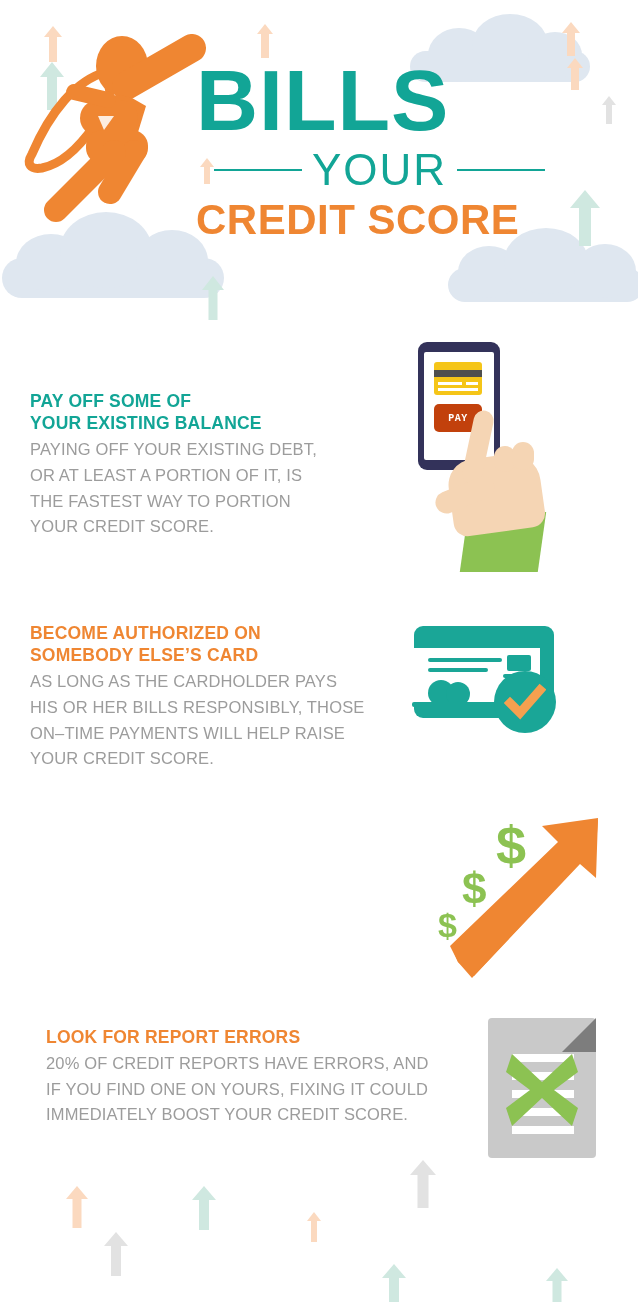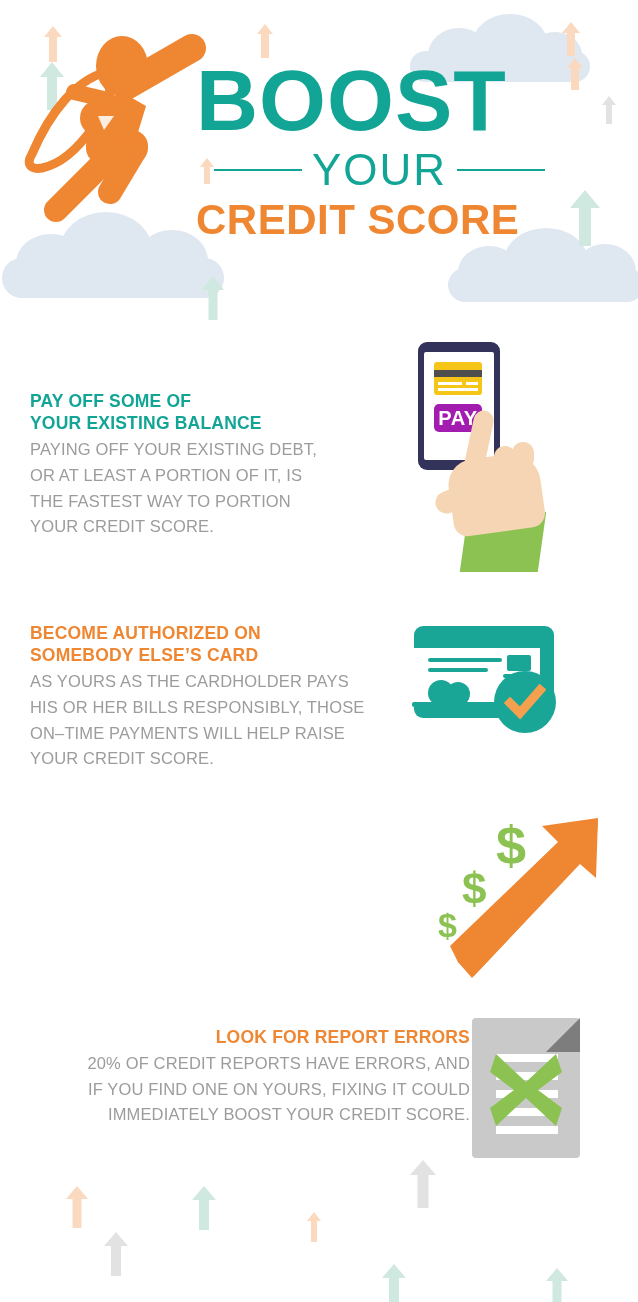--- a/index.html
+++ b/index.html
@@ -96,24 +96,25 @@
   }
   .pcard .stripe {
     position: absolute; left: 0; top: 8px; width: 100%; height: 7px;
     background: #4e4e4e;
   }
   .pcard .l1 { position: absolute; left: 4px; top: 20px; width: 24px; height: 3px; background:#fff; }
   .pcard .l2 { position: absolute; left: 32px; top: 20px; width: 12px; height: 3px; background:#fff; }
   .pcard .l3 { position: absolute; left: 4px; top: 26px; width: 40px; height: 3px; background:#fff; }
   .pay-btn {
     position: absolute; left: 36px; top: 70px; width: 48px; height: 28px;
-    background: #a21caf; border-radius: 5px;
-    color: #fff; font-size: 20px; font-weight: bold;
+    background: #c2410c; border-radius: 5px;
+    color: #fff; font-size: 10px; font-weight: bold;
     display: flex; align-items: center; justify-content: center;
     letter-spacing: 0.5px;
+    font-family: Liberation Mono, monospace;
   }
   .hand-sleeve {
     position: absolute; left: 66px; top: 178px; width: 78px; height: 60px;
     background: #8cc252; transform: skewX(-8deg);
   }
   .hand-palm {
     position: absolute; left: 52px; top: 122px; width: 92px; height: 76px;
     background: #f5d5b4; border-radius: 26px 30px 14px 14px;
     transform: rotate(-8deg);
   }
@@ -277,21 +278,21 @@
         <rect x="72" y="96" width="62" height="34" rx="16" fill="#ef8632"></rect>
 
         <path d="M120 118 L96 158" stroke="#ef8632" stroke-width="24" stroke-linecap="round" fill="none"></path>
         <path d="M100 118 L42 176" stroke="#ef8632" stroke-width="24" stroke-linecap="round" fill="none"></path>
 
         <path d="M84 82 L100 82 L90 96 Z" fill="#ffffff" opacity="0.85"></path>
       </svg>
     </div>
 
     <div class="title-block">
-      <div class="boost">BOOST</div>
+      <div class="boost">BILLS</div>
       <div class="your-row">
         <div class="rule"></div>
         <div class="your">YOUR</div>
         <div class="rule"></div>
       </div>
       <div class="credit-score">CREDIT SCORE</div>
     </div>
 
   </div>
 
@@ -331,21 +332,21 @@
   </div>
 
   <div class="tip" style="left:0; top:622px; width:638px; height:180px;">
 
     <div class="tip-text" style="width:380px;">
       <h2 class="orange">
         <span class="nowrap">BECOME AUTHORIZED ON</span><br>
         <span class="nowrap">SOMEBODY ELSE’S CARD</span>
       </h2>
       <p>
-        <span class="nowrap">AS YOURS AS THE CARDHOLDER PAYS</span><br>
+        <span class="nowrap">AS LONG AS THE CARDHOLDER PAYS</span><br>
         <span class="nowrap">HIS OR HER BILLS RESPONSIBLY, THOSE</span><br>
         <span class="nowrap">ON–TIME PAYMENTS WILL HELP RAISE</span><br>
         <span class="nowrap">YOUR CREDIT SCORE.</span>
       </p>
     </div>
 
     <div class="tip-art" style="left:406px; top:-4px; width:180px; height:130px;">
       <div class="cc-outer"></div>
       <div class="cc-white"></div>
       <div class="cc-line" style="left:22px; top:40px; width:74px;"></div>
@@ -371,21 +372,21 @@
       <svg width="170" height="170" viewBox="0 0 170 170" xmlns="http://www.w3.org/2000/svg">
         <path d="M26 150 L40 166 L150 48 L162 62 L166 8 L114 16 L128 30 L20 136 Z" fill="#ef8632"></path>
         <path d="M26 150 L42 164 L148 52 L164 66 L166 6 L110 14 L126 30 L18 134 Z" fill="#ef8632"></path>
       </svg>
       <div style="position:absolute; left:6px; top:94px; font-size:34px; font-weight:bold; color:#8cc252;">$</div>
       <div style="position:absolute; left:30px; top:52px; font-size:44px; font-weight:bold; color:#8cc252;">$</div>
       <div style="position:absolute; left:64px; top:2px; font-size:54px; font-weight:bold; color:#8cc252;">$</div>
     </div>
   </div>
 
-  <div class="tip" style="left:0; top:1026px; width:558px; height:150px;text-align:right;">
+  <div class="tip" style="left:16px; top:1026px; width:558px; height:150px;">
 
     <div class="tip-text" style="width:440px;">
       <h2 class="orange">
         <span class="nowrap">LOOK FOR REPORT ERRORS</span>
       </h2>
       <p>
         <span class="nowrap">20% OF CREDIT REPORTS HAVE ERRORS, AND</span><br>
         <span class="nowrap">IF YOU FIND ONE ON YOURS, FIXING IT COULD</span><br>
         <span class="nowrap">IMMEDIATELY BOOST YOUR CREDIT SCORE.</span>
       </p>

